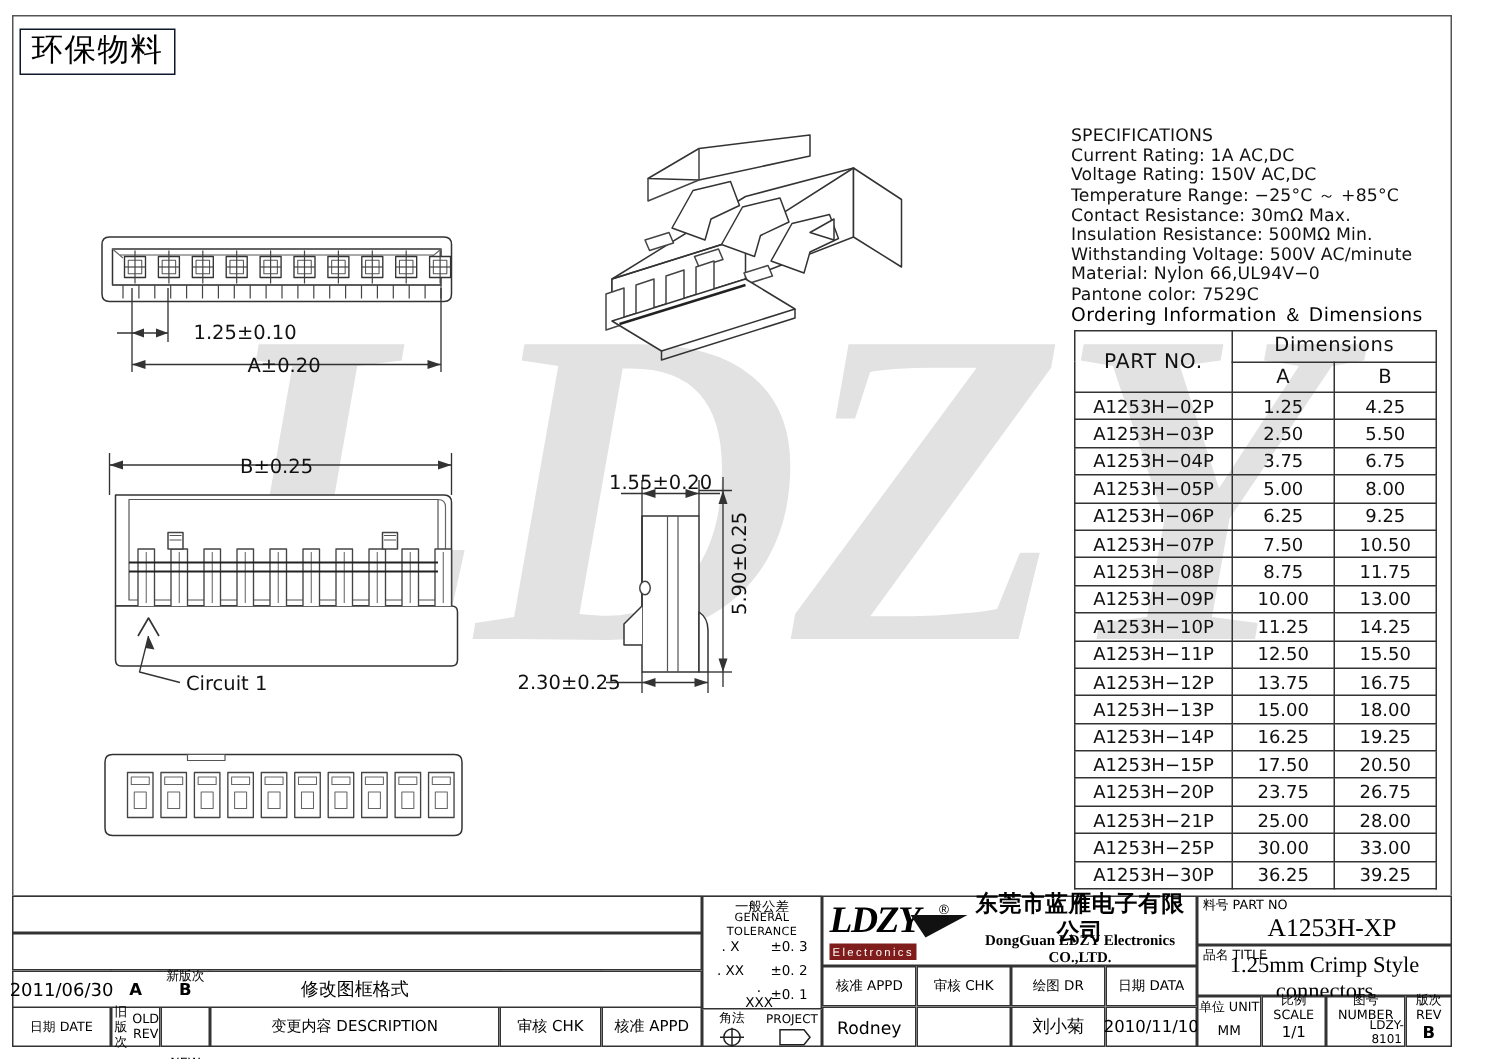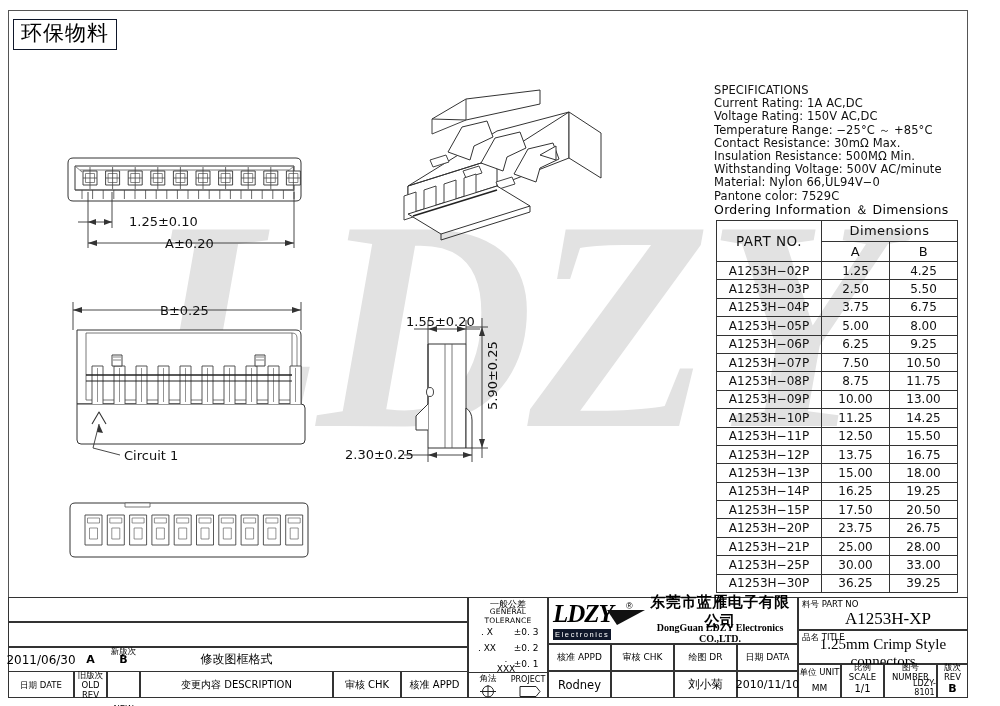--- a/index.html
+++ b/index.html
@@ -491,21 +491,21 @@
     <div class="tb" style="left:0;top:0;width:460px;height:25px;border-bottom:1px solid #333;"></div>
     <div class="tb" style="left:0;top:25px;width:460px;height:25px;border-bottom:1px solid #333;"></div>
     <div class="tb" style="left:0;top:50px;width:460px;height:25px;border-bottom:1px solid #333;"></div>
 
     <div class="tbtxt val" style="left:0;top:50px;width:66px;height:25px;">2011/06/30</div>
     <div class="tbtxt val" style="left:66px;top:50px;width:33px;height:25px;font-weight:bold;font-size:11px;">A</div>
     <div class="tbtxt val" style="left:99px;top:50px;width:33px;height:25px;font-weight:bold;font-size:11px;">B</div>
     <div class="tbtxt cn" style="left:132px;top:50px;width:193px;height:25px;font-size:12px;">修改图框格式</div>
 
     <div class="tbtxt lbl cn" style="left:0;top:75px;width:66px;height:26px;">日期 DATE</div>
-    <div class="tbtxt lbl cn" style="left:66px;top:75px;width:33px;height:26px;flex-direction:column;line-height:10px;">
+    <div class="tbtxt lbl cn" style="left:66px;top:75px;width:33px;height:26px;flex-direction:row;line-height:10px;">
       <span>旧版次</span>
       <span>OLD REV</span>
     </div>
     <div class="tbtxt lbl cn" style="left:99px;top:75px;width:33px;height:26px;flex-direction:column;line-height:10px;gap:48px;">
       <span>新版次</span>
       <span>NEW REV</span>
     </div>
     <div class="tbtxt lbl cn" style="left:132px;top:75px;width:193px;height:26px;font-size:10px;">变更内容 DESCRIPTION</div>
     <div class="tbtxt lbl cn" style="left:325px;top:75px;width:68px;height:26px;font-size:10px;">审核 CHK</div>
     <div class="tbtxt lbl cn" style="left:393px;top:75px;width:67px;height:26px;font-size:10px;">核准 APPD</div>
@@ -529,21 +529,21 @@
       <path d="M52,1.5 L68,1.5 L72,6.5 L68,11.5 L52,11.5 Z" fill="none" stroke="#222" stroke-width="1"></path>
     </svg>
 
     <div class="tb" style="left:540px;top:0;width:250px;height:47px;"></div>
     <div style="position:absolute;left:545px;top:3px;width:85px;height:42px;">
       <span class="logo-ldzy" style="position:absolute;left:0;top:0;">LDZY</span>
       <span style="position:absolute;left:73px;top:1px;font-size:9px;">®</span>
       <svg style="position:absolute;left:54px;top:8px;width:40px;height:18px;" viewBox="0 0 40 18">
         <path d="M0,2 L38,2 L10,17 Z" fill="#111"></path>
       </svg>
-      <span class="logo-sub" style="position:absolute;left:0;top:29px;background:#0f172a;color:#fff;padding:1px 2px;">Electronics</span>
+      <span class="logo-sub" style="position:absolute;left:0;top:29px;background:#7f1d1d;color:#fff;padding:1px 2px;">Electronics</span>
     </div>
     <div class="tbtxt cn cname-cn" style="left:636px;top:3px;width:152px;height:24px;">东莞市蓝雁电子有限公司</div>
     <div class="tbtxt cname-en" style="left:636px;top:27px;width:152px;height:17px;">DongGuan LDZY Electronics CO.,LTD.</div>
 
     <div class="tb" style="left:540px;top:47px;width:63px;height:27px;"></div>
     <div class="tb" style="left:603px;top:47px;width:63px;height:27px;"></div>
     <div class="tb" style="left:666px;top:47px;width:63px;height:27px;"></div>
     <div class="tb" style="left:729px;top:47px;width:61px;height:27px;"></div>
     <div class="tbtxt cn smallcn" style="left:540px;top:47px;width:63px;height:27px;">核准 APPD</div>
     <div class="tbtxt cn smallcn" style="left:603px;top:47px;width:63px;height:27px;">审核 CHK</div>

